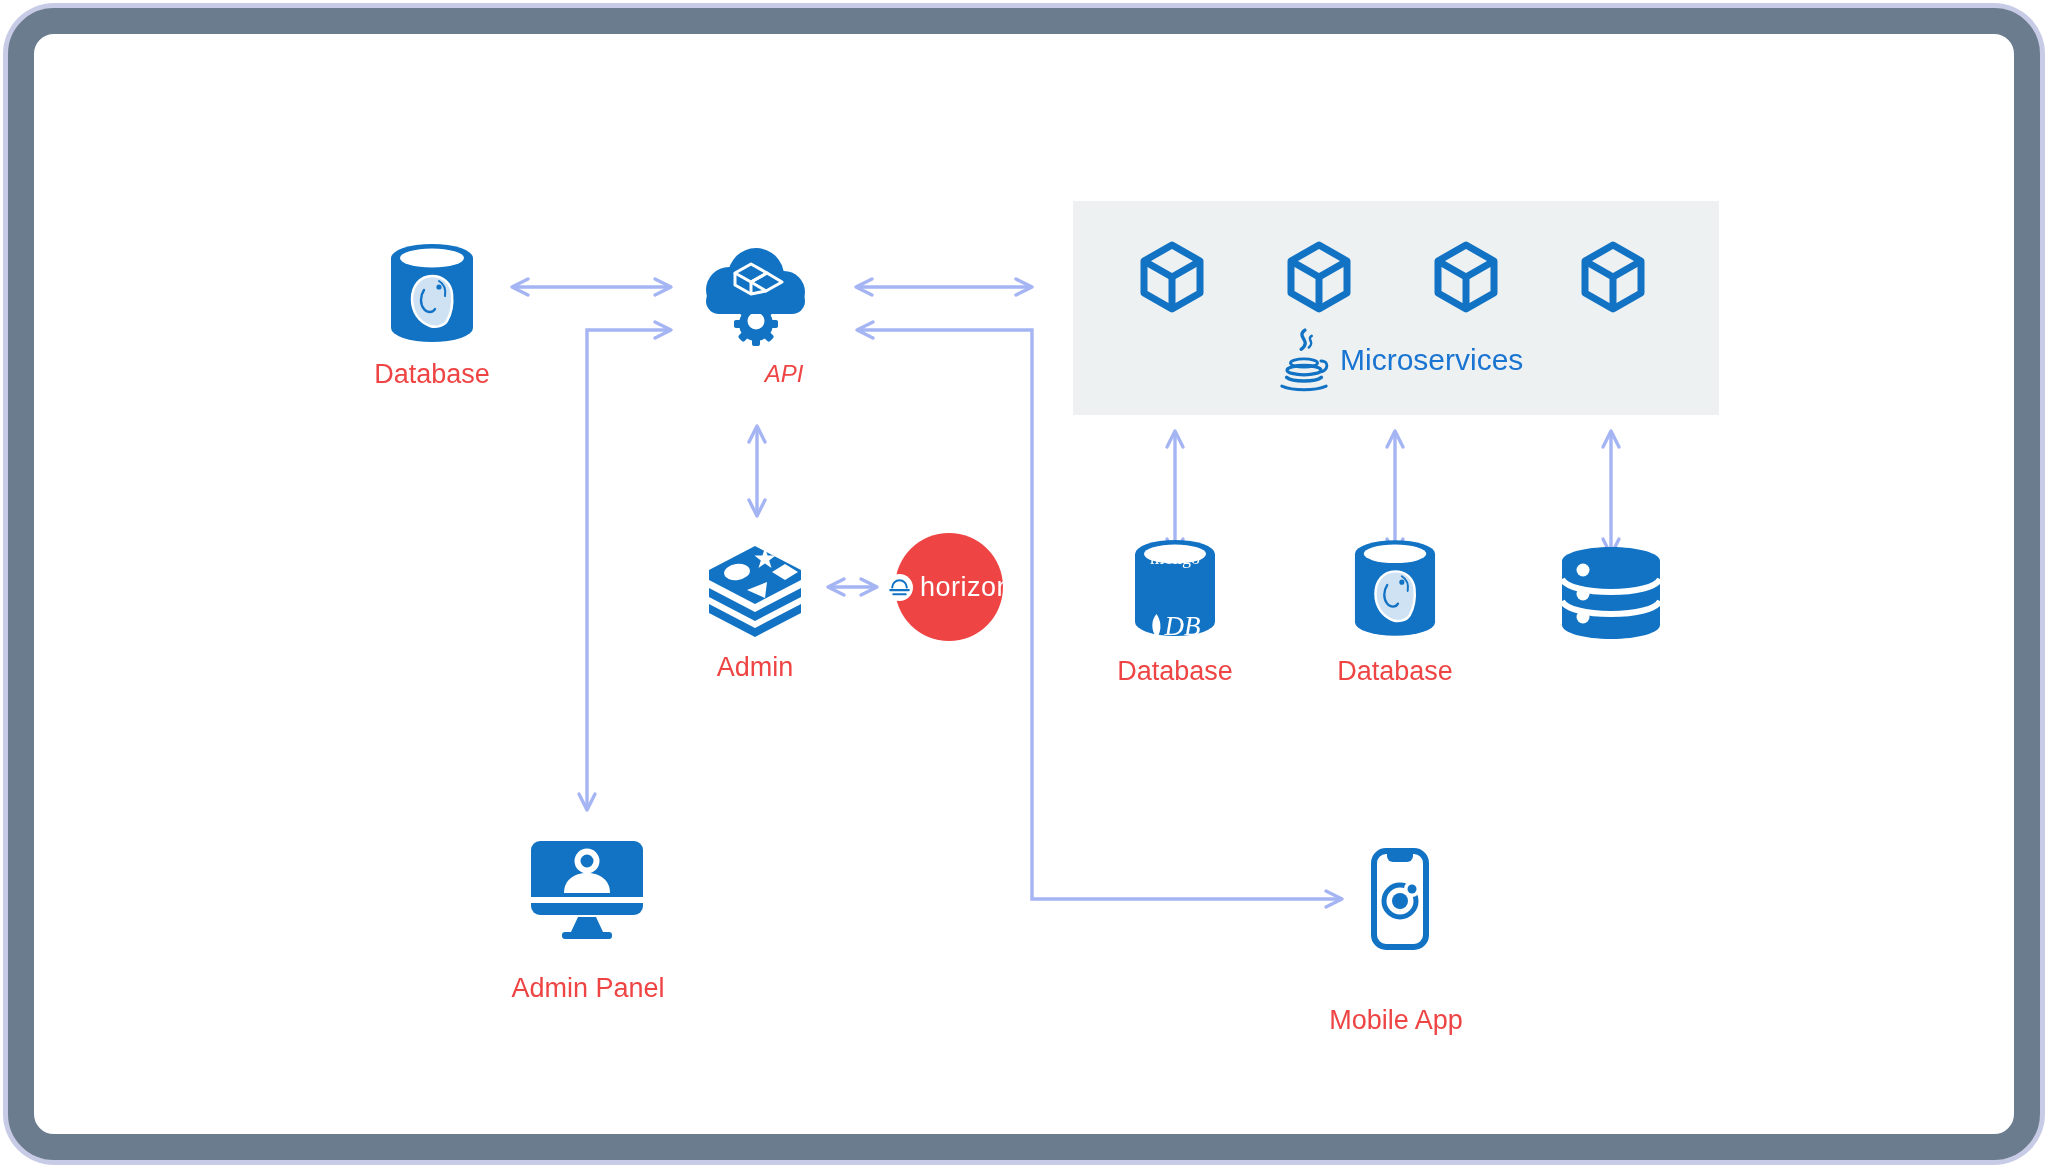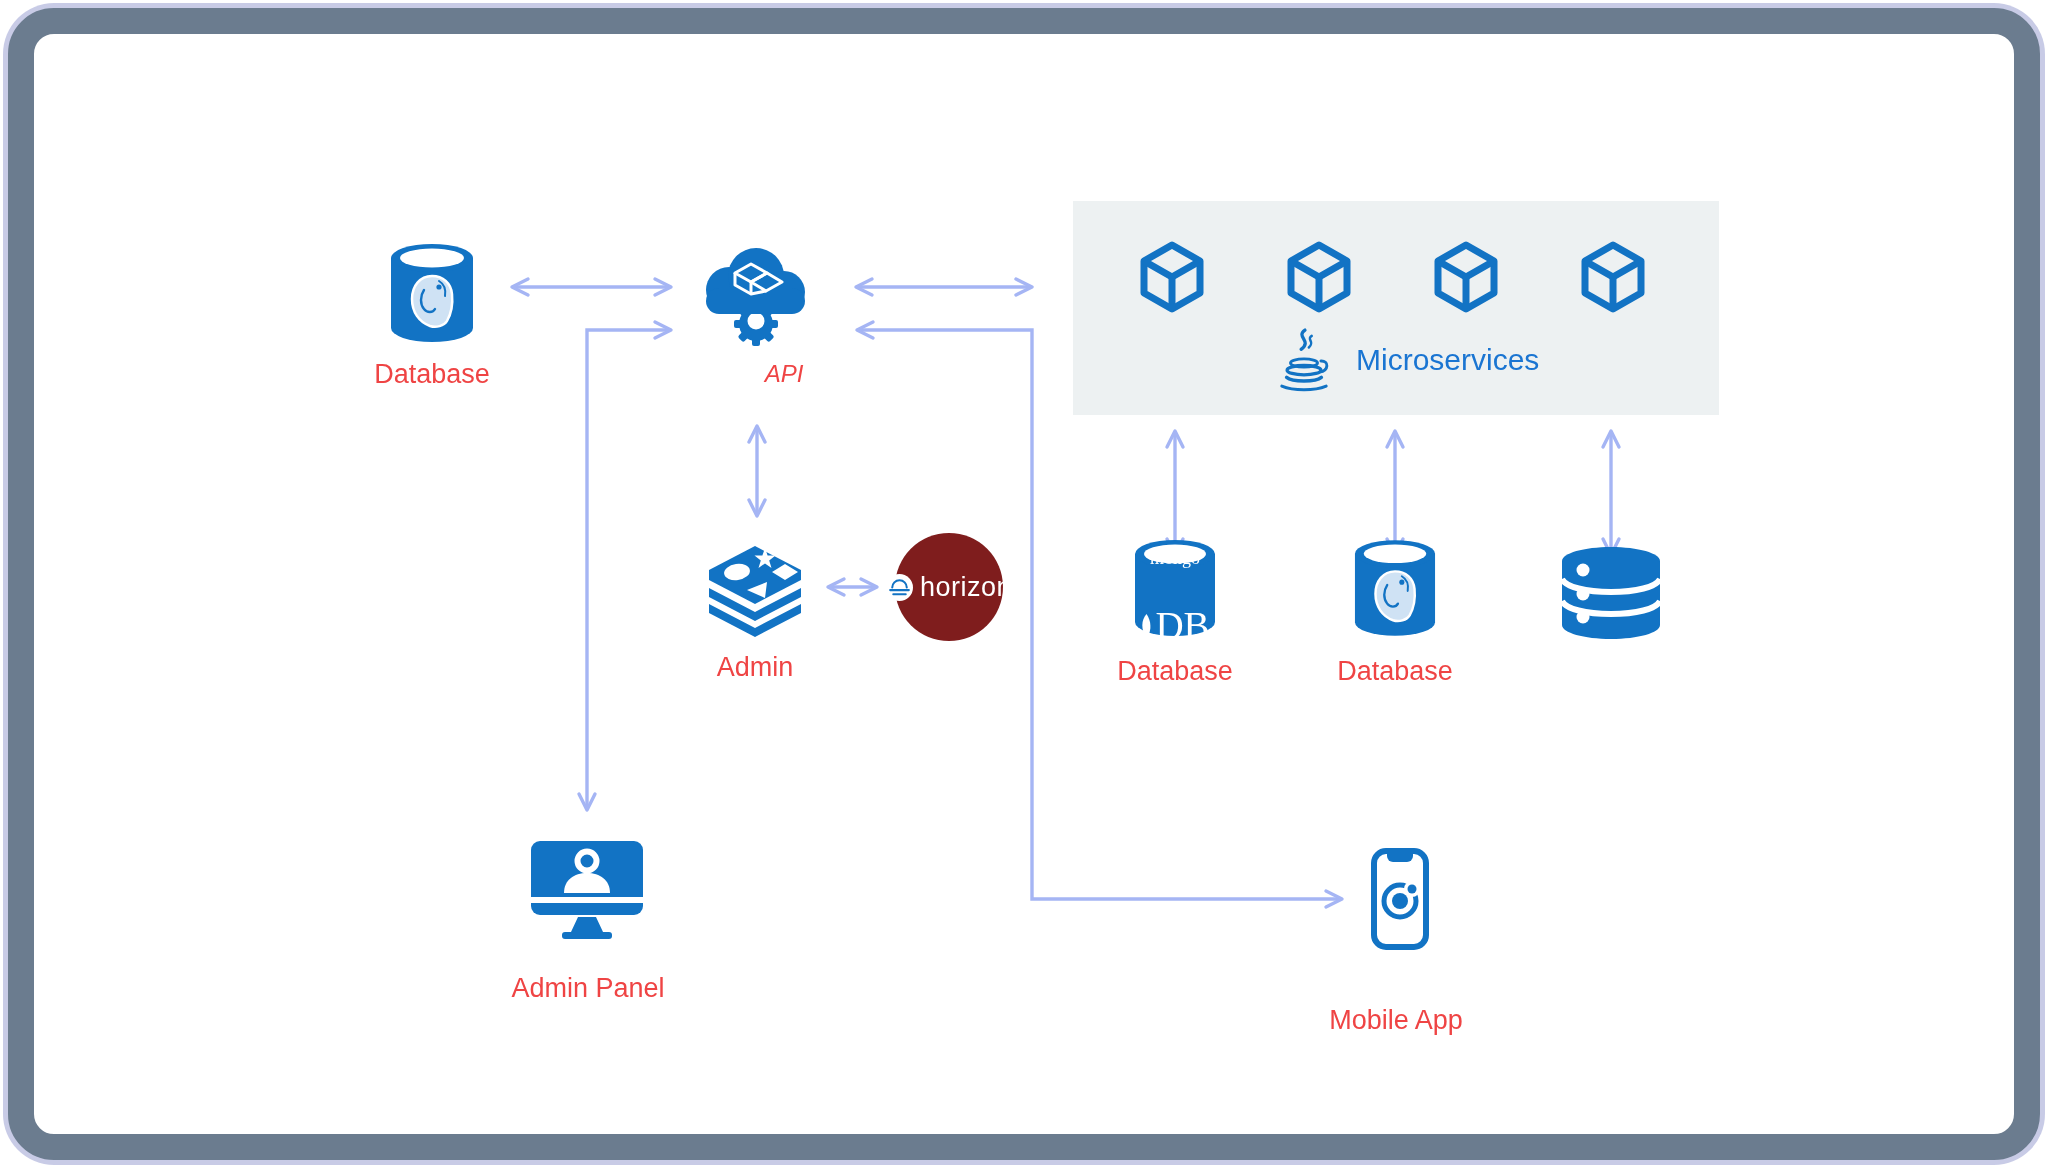--- a/index.html
+++ b/index.html
@@ -9,30 +9,30 @@
          box-shadow:0 0 0 5px rgba(134,139,199,0.45);}
   .connectors{position:absolute;inset:0;z-index:1;}
   .node{position:absolute;z-index:2;}
   .label{position:absolute;z-index:2;transform:translateX(-50%);color:#ef4444;font-size:27px;
          white-space:nowrap;text-align:center;}
   .label.two-line{white-space:normal;line-height:34px;width:220px;}
   .ms-box{position:absolute;left:1073px;top:201px;width:646px;height:214px;background:#edf1f2;z-index:1;}
   .cube-row{position:absolute;left:66px;top:39px;display:flex;gap:81px;}
   .cube{width:66px;height:74px;display:block;}
   .java-row{position:absolute;left:203px;top:126px;display:flex;align-items:center;}
-  .ms-label{margin-left:24px;color:#1a75d2;font-size:30px;line-height:66px;white-space:nowrap;}
+  .ms-label{margin-left:8px;color:#1a75d2;font-size:30px;line-height:66px;white-space:nowrap;}
   .horizon-badge{position:absolute;left:895px;top:533px;width:108px;height:108px;border-radius:50%;
-      background:#7f1d1d;display:flex;align-items:center;justify-content:center;z-index:2;}
+      background:#ef4444;display:flex;align-items:center;justify-content:center;z-index:2;}
   .horizon-inner{display:flex;align-items:center;}
   .horizon-text{color:#ffffff;font-size:27px;font-weight:300;letter-spacing:0.5px;margin-left:7px;}
   .cyl-text{position:absolute;inset:0;display:flex;flex-direction:column;align-items:center;
             justify-content:space-between;padding-top:10px;color:#fff;}
   .mongo-top{font-family:"Liberation Serif","DejaVu Serif",serif;font-size:18px;line-height:18px;}
   .mongo-bottom-row{display:flex;align-items:center;}
-  .mongo-bottom{font-family:"Liberation Serif","DejaVu Serif",serif;font-size:39px;line-height:30px;}
+  .mongo-bottom{font-family:"Liberation Serif","DejaVu Serif",serif;font-size:27px;line-height:30px;font-style:italic;}
 </style>
 </head>
 <body>
 
 <div class="stage">
   <div class="frame"></div>
 
   <div class="ms-box">
     <div class="cube-row" id="cube-row">
     <svg class="cube" viewBox="0 0 66 74">

